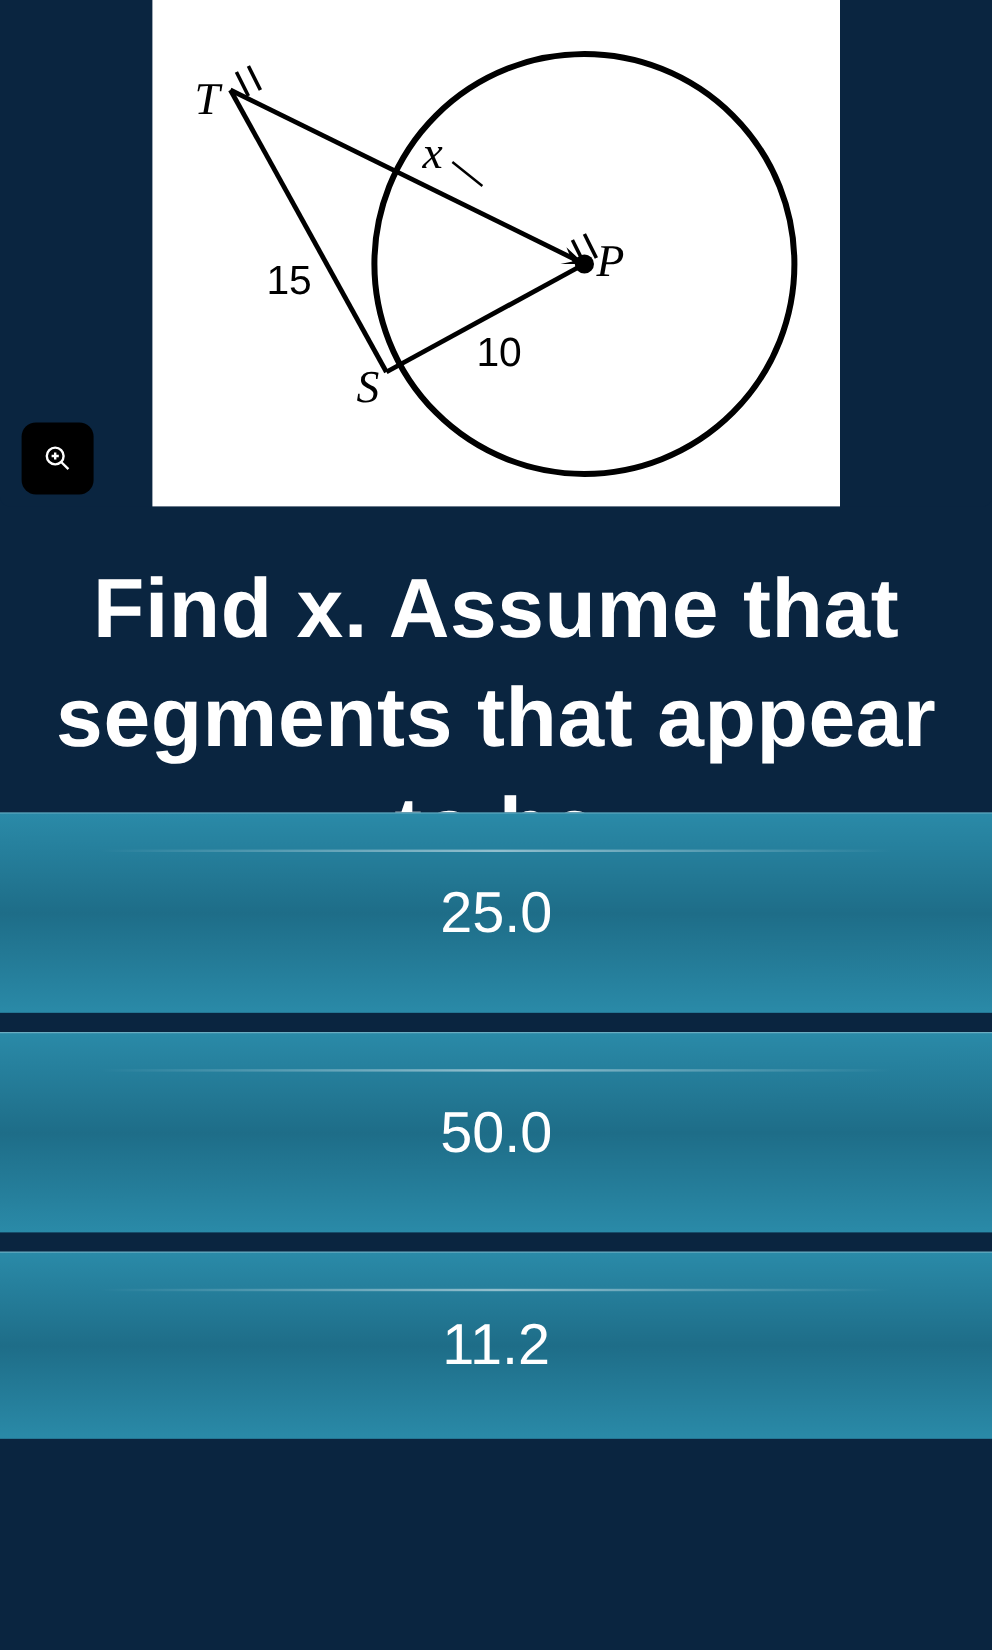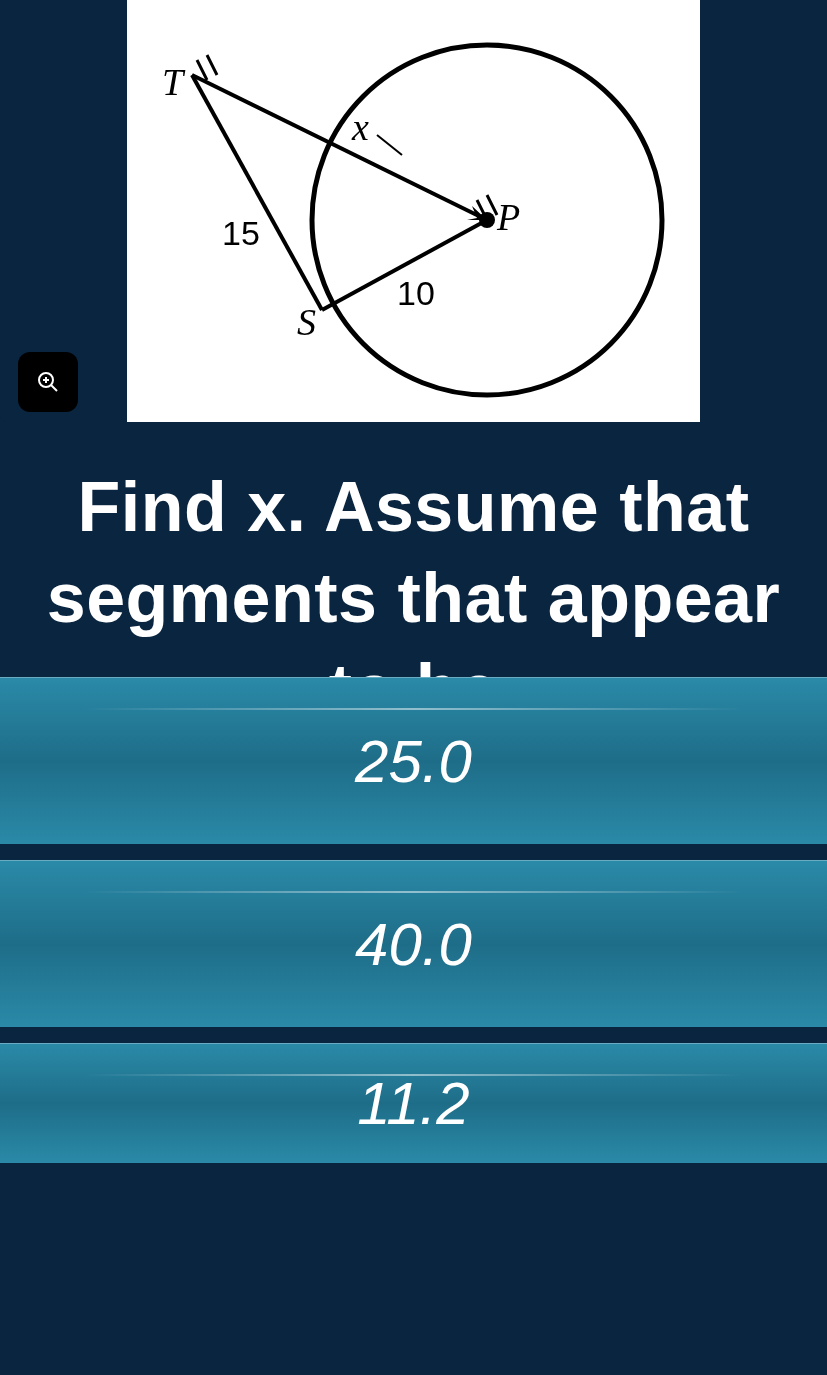--- a/index.html
+++ b/index.html
@@ -94,33 +94,32 @@
       content: '';
       position: absolute;
       top: 30px;
       left: 10%;
       right: 10%;
       height: 2px;
       background: linear-gradient(90deg, transparent 0%, rgba(255,255,255,0.5) 50%, transparent 100%);
     }
     
     .answer-option:last-child {
-      height: 120px;
+      height: 156px;
       margin-bottom: 12px;
     }
     
     .answer-option:last-child::before {
       top: 30px;
     }
     
     .answer-text {
       color: #ffffff;
-      font-size: 60px;
+      font-size: 48px;
       font-weight: 400;
-      font-style: italic;
     }
     
     .diagram-label {
       font-family: 'Times New Roman', serif;
       font-style: italic;
       font-size: 38px;
       fill: #000000;
     }
     
     .diagram-number {
@@ -178,18 +177,18 @@
 
 <div class="question-area">
   <div class="question-text">Find x. Assume that segments that appear to be</div>
 </div>
 
 <div class="answers-container">
   <div class="answer-option">
     <span class="answer-text">25.0</span>
   </div>
   <div class="answer-option">
-    <span class="answer-text">40.0</span>
+    <span class="answer-text">50.0</span>
   </div>
   <div class="answer-option">
     <span class="answer-text">11.2</span>
   </div>
 </div>
 
 </body></html>

